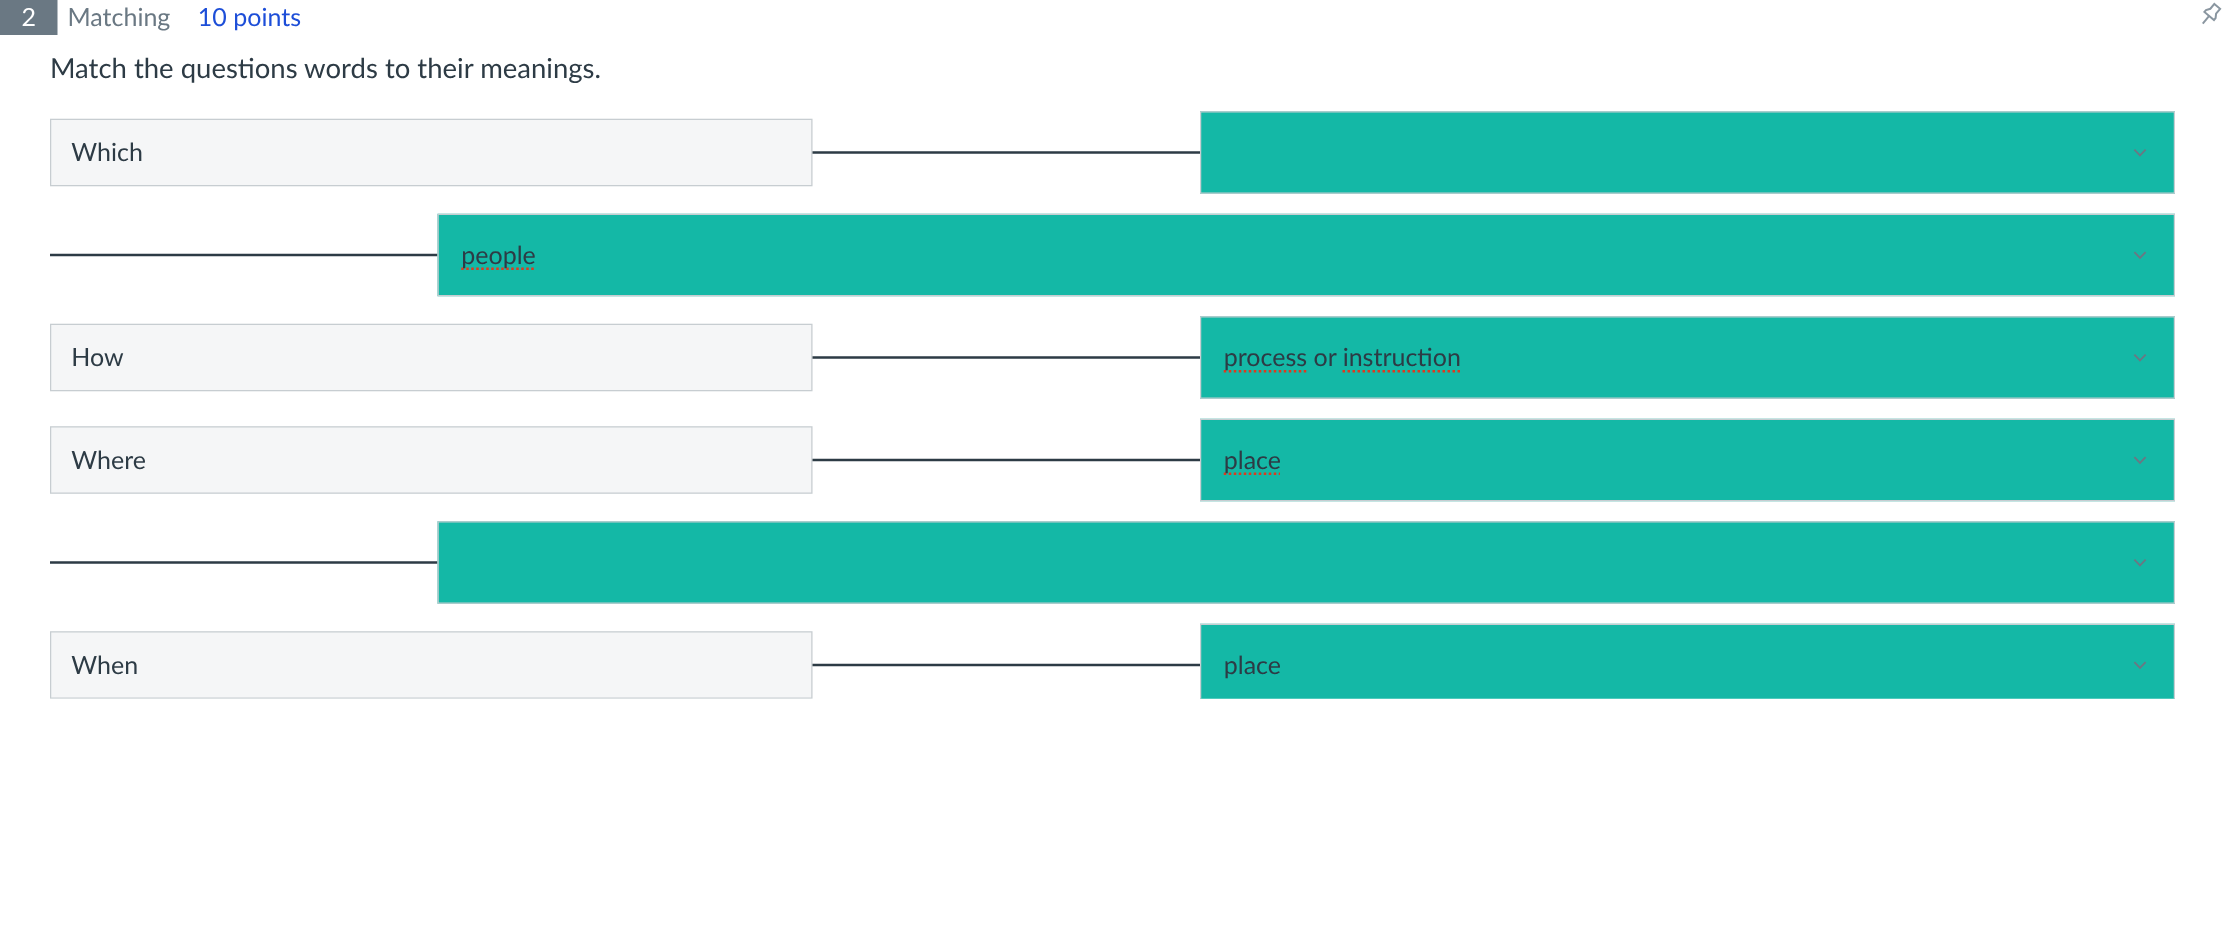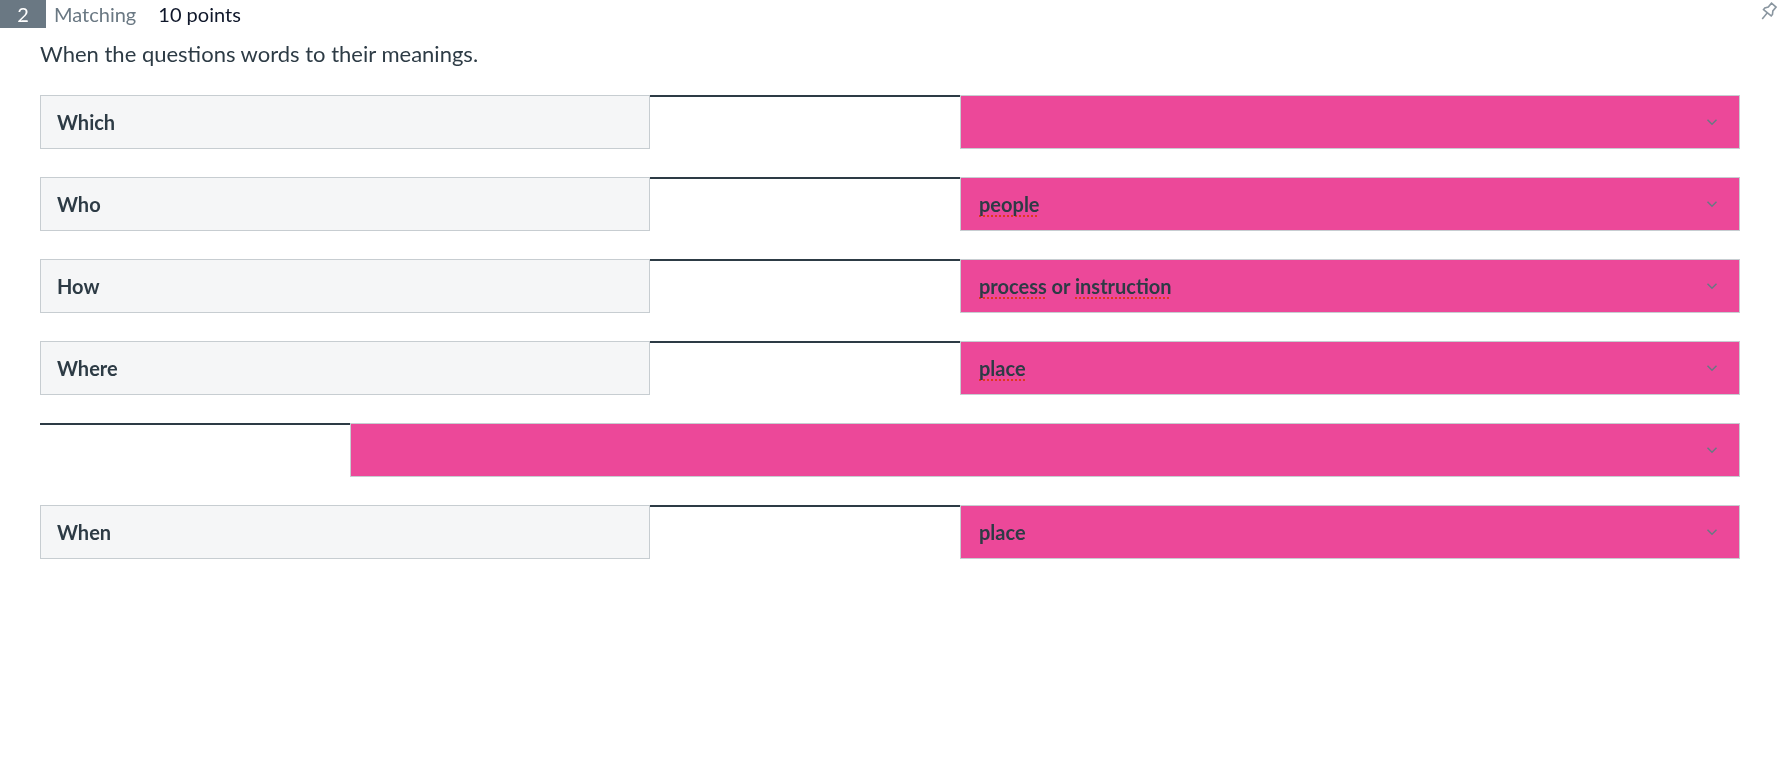--- a/index.html
+++ b/index.html
@@ -29,21 +29,21 @@
     justify-content: center;
     font-size: 20px;
   }
   .qtype {
     margin-left: 8px;
     color: #6a7883;
     font-size: 20px;
   }
   .qpoints {
     margin-left: 22px;
-    color: #0f172a;
+    color: #1d4ed8;
     font-size: 20px;
   }
   .pin {
     position: absolute;
     right: 0;
     top: 0;
     color: #8a96a0;
   }
   .prompt {
     margin: 12px 0 28px 40px;
@@ -51,23 +51,22 @@
     font-size: 22px;
   }
   .rows {
     margin-left: 40px;
     width: 1700px;
   }
   .row {
     height: 54px;
     margin-bottom: 28px;
     display: flex;
-    align-items: flex-start;
+    align-items: center;
     position: relative;
-    font-weight: bold;
   }
   .term {
     width: 610px;
     height: 54px;
     border: 1px solid #c7cdd1;
     background: #f5f6f7;
     color: #2d3b45;
     display: flex;
     align-items: center;
     padding: 0 16px;
@@ -75,23 +74,23 @@
     flex-shrink: 0;
   }
   .connector {
     width: 310px;
     height: 0;
     border-top: 2px solid #2d3b45;
     flex-shrink: 0;
   }
   .answer {
     flex: 1;
-    height: 54px;
+    height: 66px;
     border: 1px solid #c7cdd1;
-    background: #ec4899;
+    background: #14b8a6;
     display: flex;
     align-items: center;
     padding: 0 16px 0 18px;
     position: relative;
     cursor: pointer;
   }
   .answer-text {
     font-size: 20px;
     color: #2d3b45;
   }
@@ -125,43 +124,40 @@
 
   <div class="pin">
     <svg width="24" height="24" viewBox="0 0 24 24" fill="none" stroke="currentColor" stroke-width="1.6">
       <g transform="rotate(40 12 12)">
         <path d="M9 3h6v5l2 3v2H7v-2l2-3V3z"></path>
         <line x1="12" y1="13" x2="12" y2="21"></line>
       </g>
     </svg>
   </div>
 
-  <div class="prompt">When the questions words to their meanings.</div>
+  <div class="prompt">Match the questions words to their meanings.</div>
 
   <div class="rows">
 
     <div class="row">
       <div class="term">
         <span>Which</span>
       </div>
       <div class="connector"></div>
       <div class="answer">
         <span class="answer-text"></span>
         <span class="chevron">
           <svg width="18" height="18" viewBox="0 0 24 24" fill="none" stroke="currentColor" stroke-width="2">
               <polyline points="6 9 12 15 18 9"></polyline>
             </svg>
         </span>
       </div>
     </div>
 
     <div class="row">
-      <div class="term">
-        <span>Who</span>
-      </div>
       <div class="connector"></div>
       <div class="answer">
         <span class="answer-text"><span class="spell">people</span></span>
         <span class="chevron">
           <svg width="18" height="18" viewBox="0 0 24 24" fill="none" stroke="currentColor" stroke-width="2">
               <polyline points="6 9 12 15 18 9"></polyline>
             </svg>
         </span>
       </div>
     </div>

